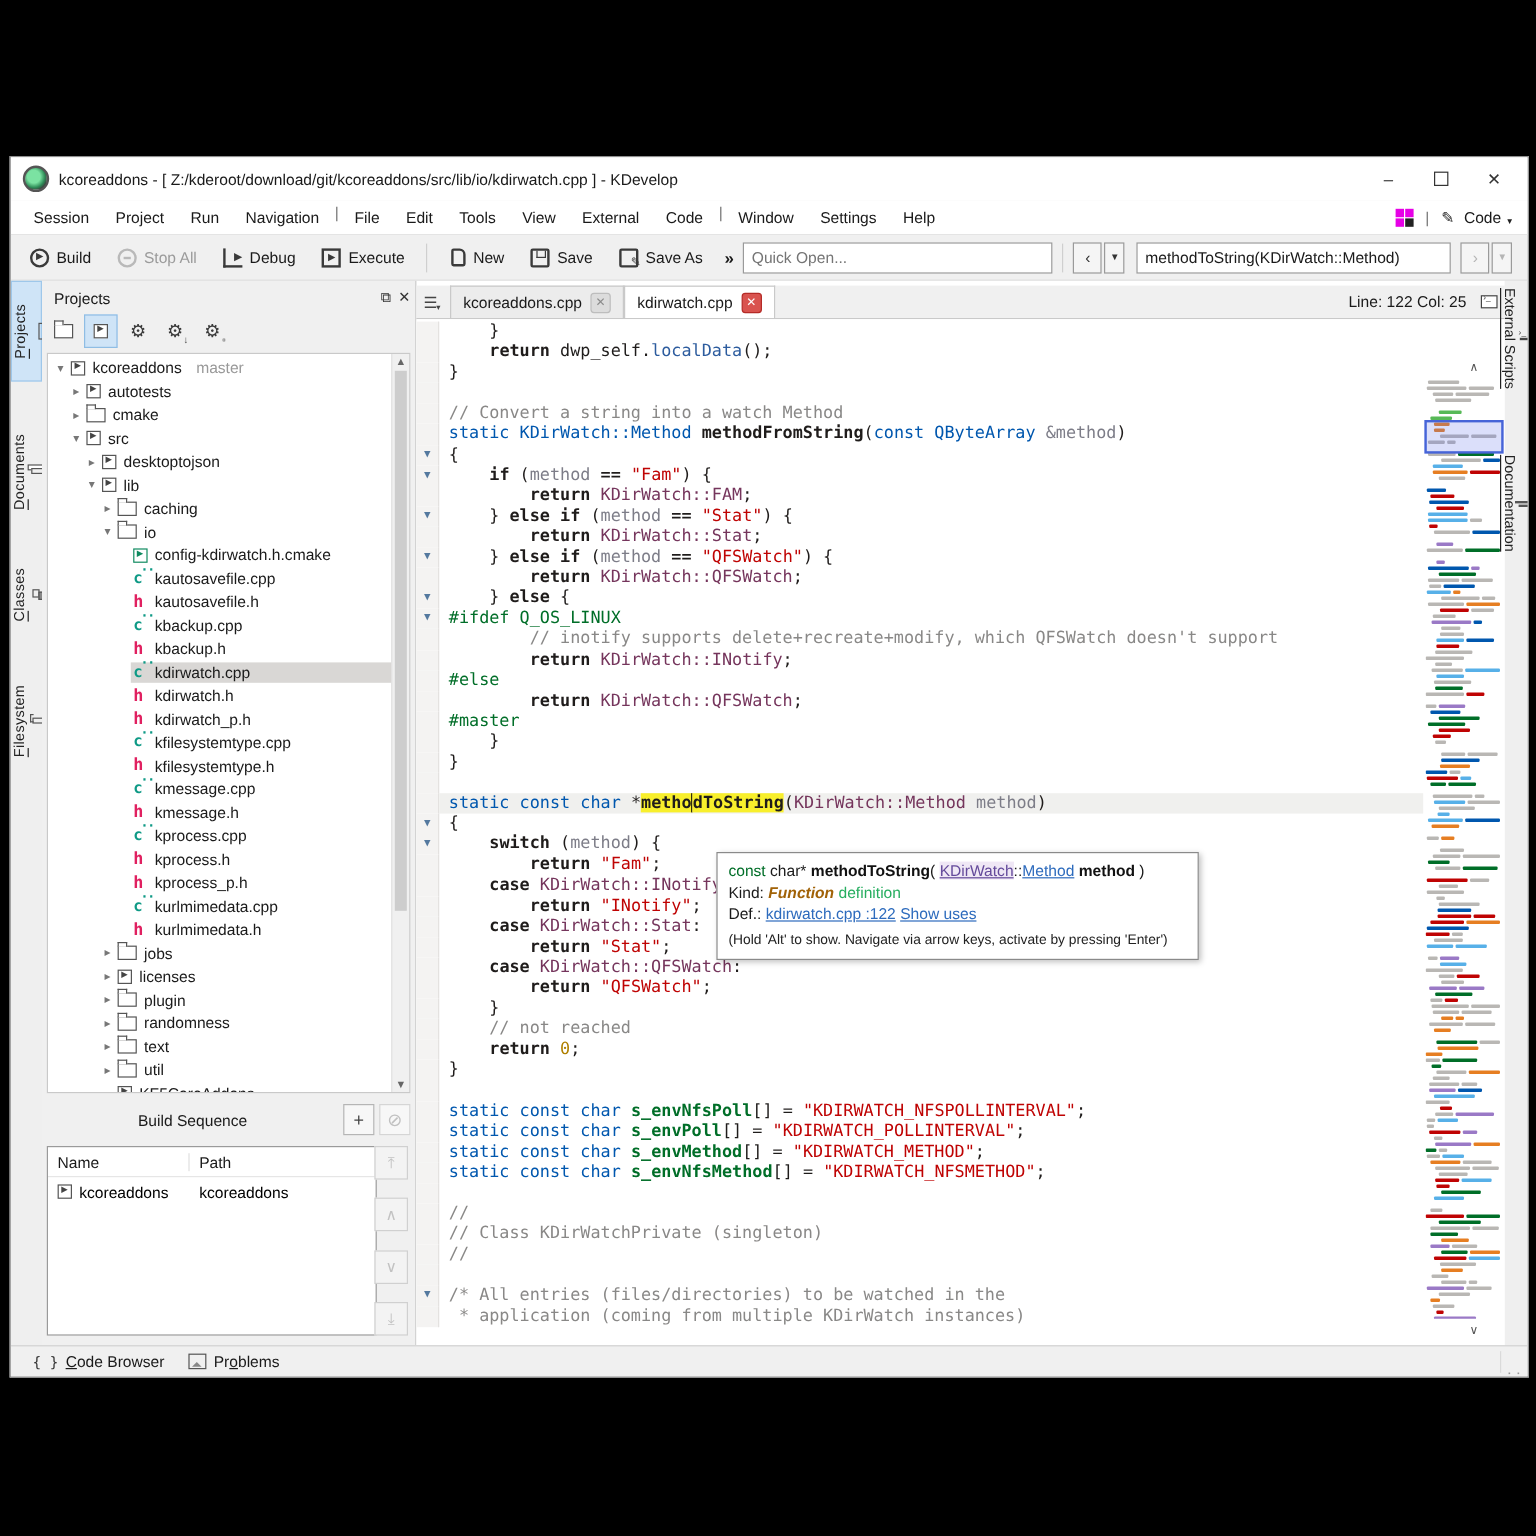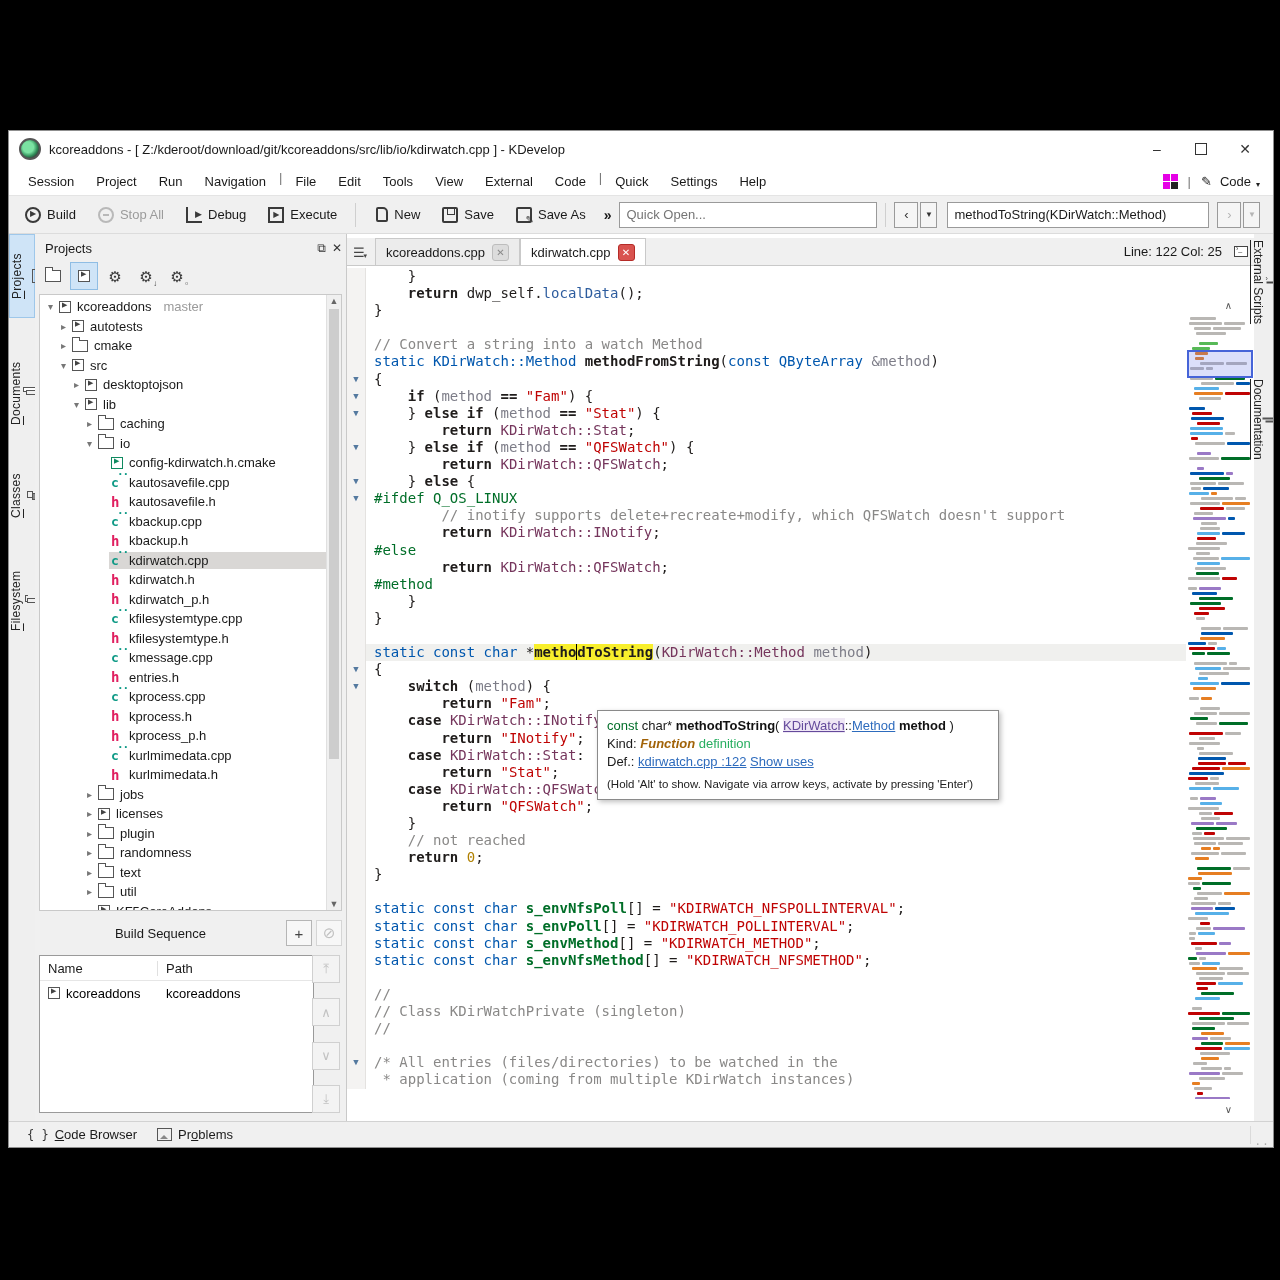--- a/index.html
+++ b/index.html
@@ -206,21 +206,21 @@
           <span class="menu-item">Run</span>
           <span class="menu-item">Navigation</span>
           <span class="menu-sep">|</span>
           <span class="menu-item">File</span>
           <span class="menu-item">Edit</span>
           <span class="menu-item">Tools</span>
           <span class="menu-item">View</span>
           <span class="menu-item">External</span>
           <span class="menu-item">Code</span>
           <span class="menu-sep">|</span>
-          <span class="menu-item">Quick</span>
+          <span class="menu-item">Window</span>
           <span class="menu-item">Settings</span>
           <span class="menu-item">Help</span>
         </span>
     <div id="menubar-right">
       <span class="grid-icon">
             <i></i>
             <i></i>
             <i></i>
             <i class="dark"></i>
           </span>
@@ -458,21 +458,21 @@
                 <span class="exp"></span>
                 <span class="inner">
                   <span class="ic-cpp">c</span>
                   <span>kmessage.cpp</span>
                 </span>
               </div>
               <div class="trow" style="padding-left: 56px;">
                 <span class="exp"></span>
                 <span class="inner">
                   <span class="ic-h">h</span>
-                  <span>entries.h</span>
+                  <span>kmessage.h</span>
                 </span>
               </div>
               <div class="trow" style="padding-left: 56px;">
                 <span class="exp"></span>
                 <span class="inner">
                   <span class="ic-cpp">c</span>
                   <span>kprocess.cpp</span>
                 </span>
               </div>
               <div class="trow" style="padding-left: 56px;">
@@ -606,31 +606,32 @@
       <div id="code-body">
         <div id="code-lines">
               <div class="cl"><span class="fold"></span><span class="ct"><span class="tk-p">    }</span></span></div>
               <div class="cl"><span class="fold"></span><span class="ct"><span class="tk-p">    </span><span class="tk-k">return</span><span class="tk-p"> dwp_self.</span><span class="tk-mem">localData</span><span class="tk-p">();</span></span></div>
               <div class="cl"><span class="fold"></span><span class="ct"><span class="tk-p">}</span></span></div>
               <div class="cl"><span class="fold"></span><span class="ct"></span></div>
               <div class="cl"><span class="fold"></span><span class="ct"><span class="tk-cm">// Convert a string into a watch Method</span></span></div>
               <div class="cl"><span class="fold"></span><span class="ct"><span class="tk-t">static</span><span class="tk-p"> </span><span class="tk-t">KDirWatch::Method</span><span class="tk-p"> </span><span class="tk-fn">methodFromString</span><span class="tk-p">(</span><span class="tk-t">const</span><span class="tk-p"> </span><span class="tk-t">QByteArray</span><span class="tk-p"> </span><span class="tk-v">&amp;method</span><span class="tk-p">)</span></span></div>
               <div class="cl"><span class="fold">▼</span><span class="ct"><span class="tk-p">{</span></span></div>
               <div class="cl"><span class="fold">▼</span><span class="ct"><span class="tk-p">    </span><span class="tk-k">if</span><span class="tk-p"> (</span><span class="tk-v">method</span><span class="tk-p"> </span><span class="tk-k">==</span><span class="tk-p"> </span><span class="tk-s">"Fam"</span><span class="tk-p">) {</span></span></div>
+              <div class="cl"><span class="fold"></span><span class="ct"><span class="tk-p">        </span><span class="tk-k">return</span><span class="tk-p"> </span><span class="tk-c">KDirWatch::FAM</span><span class="tk-p">;</span></span></div>
               <div class="cl"><span class="fold">▼</span><span class="ct"><span class="tk-p">    } </span><span class="tk-k">else</span><span class="tk-p"> </span><span class="tk-k">if</span><span class="tk-p"> (</span><span class="tk-v">method</span><span class="tk-p"> </span><span class="tk-k">==</span><span class="tk-p"> </span><span class="tk-s">"Stat"</span><span class="tk-p">) {</span></span></div>
               <div class="cl"><span class="fold"></span><span class="ct"><span class="tk-p">        </span><span class="tk-k">return</span><span class="tk-p"> </span><span class="tk-c">KDirWatch::Stat</span><span class="tk-p">;</span></span></div>
               <div class="cl"><span class="fold">▼</span><span class="ct"><span class="tk-p">    } </span><span class="tk-k">else</span><span class="tk-p"> </span><span class="tk-k">if</span><span class="tk-p"> (</span><span class="tk-v">method</span><span class="tk-p"> </span><span class="tk-k">==</span><span class="tk-p"> </span><span class="tk-s">"QFSWatch"</span><span class="tk-p">) {</span></span></div>
               <div class="cl"><span class="fold"></span><span class="ct"><span class="tk-p">        </span><span class="tk-k">return</span><span class="tk-p"> </span><span class="tk-c">KDirWatch::QFSWatch</span><span class="tk-p">;</span></span></div>
               <div class="cl"><span class="fold">▼</span><span class="ct"><span class="tk-p">    } </span><span class="tk-k">else</span><span class="tk-p"> {</span></span></div>
               <div class="cl"><span class="fold">▼</span><span class="ct"><span class="tk-pp">#ifdef Q_OS_LINUX</span></span></div>
               <div class="cl"><span class="fold"></span><span class="ct"><span class="tk-cm">        // inotify supports delete+recreate+modify, which QFSWatch doesn't support</span></span></div>
               <div class="cl"><span class="fold"></span><span class="ct"><span class="tk-p">        </span><span class="tk-k">return</span><span class="tk-p"> </span><span class="tk-c">KDirWatch::INotify</span><span class="tk-p">;</span></span></div>
               <div class="cl"><span class="fold"></span><span class="ct"><span class="tk-pp">#else</span></span></div>
               <div class="cl"><span class="fold"></span><span class="ct"><span class="tk-p">        </span><span class="tk-k">return</span><span class="tk-p"> </span><span class="tk-c">KDirWatch::QFSWatch</span><span class="tk-p">;</span></span></div>
-              <div class="cl"><span class="fold"></span><span class="ct"><span class="tk-pp">#method</span></span></div>
+              <div class="cl"><span class="fold"></span><span class="ct"><span class="tk-pp">#master</span></span></div>
               <div class="cl"><span class="fold"></span><span class="ct"><span class="tk-p">    }</span></span></div>
               <div class="cl"><span class="fold"></span><span class="ct"><span class="tk-p">}</span></span></div>
               <div class="cl"><span class="fold"></span><span class="ct"></span></div>
               <div class="cl cl-hl"><span class="fold"></span><span class="ct"><span class="tk-t">static</span><span class="tk-p"> </span><span class="tk-t">const</span><span class="tk-p"> </span><span class="tk-t">char</span><span class="tk-p"> *</span><span class="tk-hlA">metho</span><span class="tk-hlB">dToString</span><span class="tk-p">(</span><span class="tk-c">KDirWatch::Method</span><span class="tk-p"> </span><span class="tk-v">method</span><span class="tk-p">)</span></span></div>
               <div class="cl"><span class="fold">▼</span><span class="ct"><span class="tk-p">{</span></span></div>
               <div class="cl"><span class="fold">▼</span><span class="ct"><span class="tk-p">    </span><span class="tk-k">switch</span><span class="tk-p"> (</span><span class="tk-v">method</span><span class="tk-p">) {</span></span></div>
               <div class="cl"><span class="fold"></span><span class="ct"><span class="tk-p">        </span><span class="tk-k">return</span><span class="tk-p"> </span><span class="tk-s">"Fam"</span><span class="tk-p">;</span></span></div>
               <div class="cl"><span class="fold"></span><span class="ct"><span class="tk-p">    </span><span class="tk-k">case</span><span class="tk-p"> </span><span class="tk-c">KDirWatch::INotify</span><span class="tk-p">:</span></span></div>
               <div class="cl"><span class="fold"></span><span class="ct"><span class="tk-p">        </span><span class="tk-k">return</span><span class="tk-p"> </span><span class="tk-s">"INotify"</span><span class="tk-p">;</span></span></div>
               <div class="cl"><span class="fold"></span><span class="ct"><span class="tk-p">    </span><span class="tk-k">case</span><span class="tk-p"> </span><span class="tk-c">KDirWatch::Stat</span><span class="tk-p">:</span></span></div>

